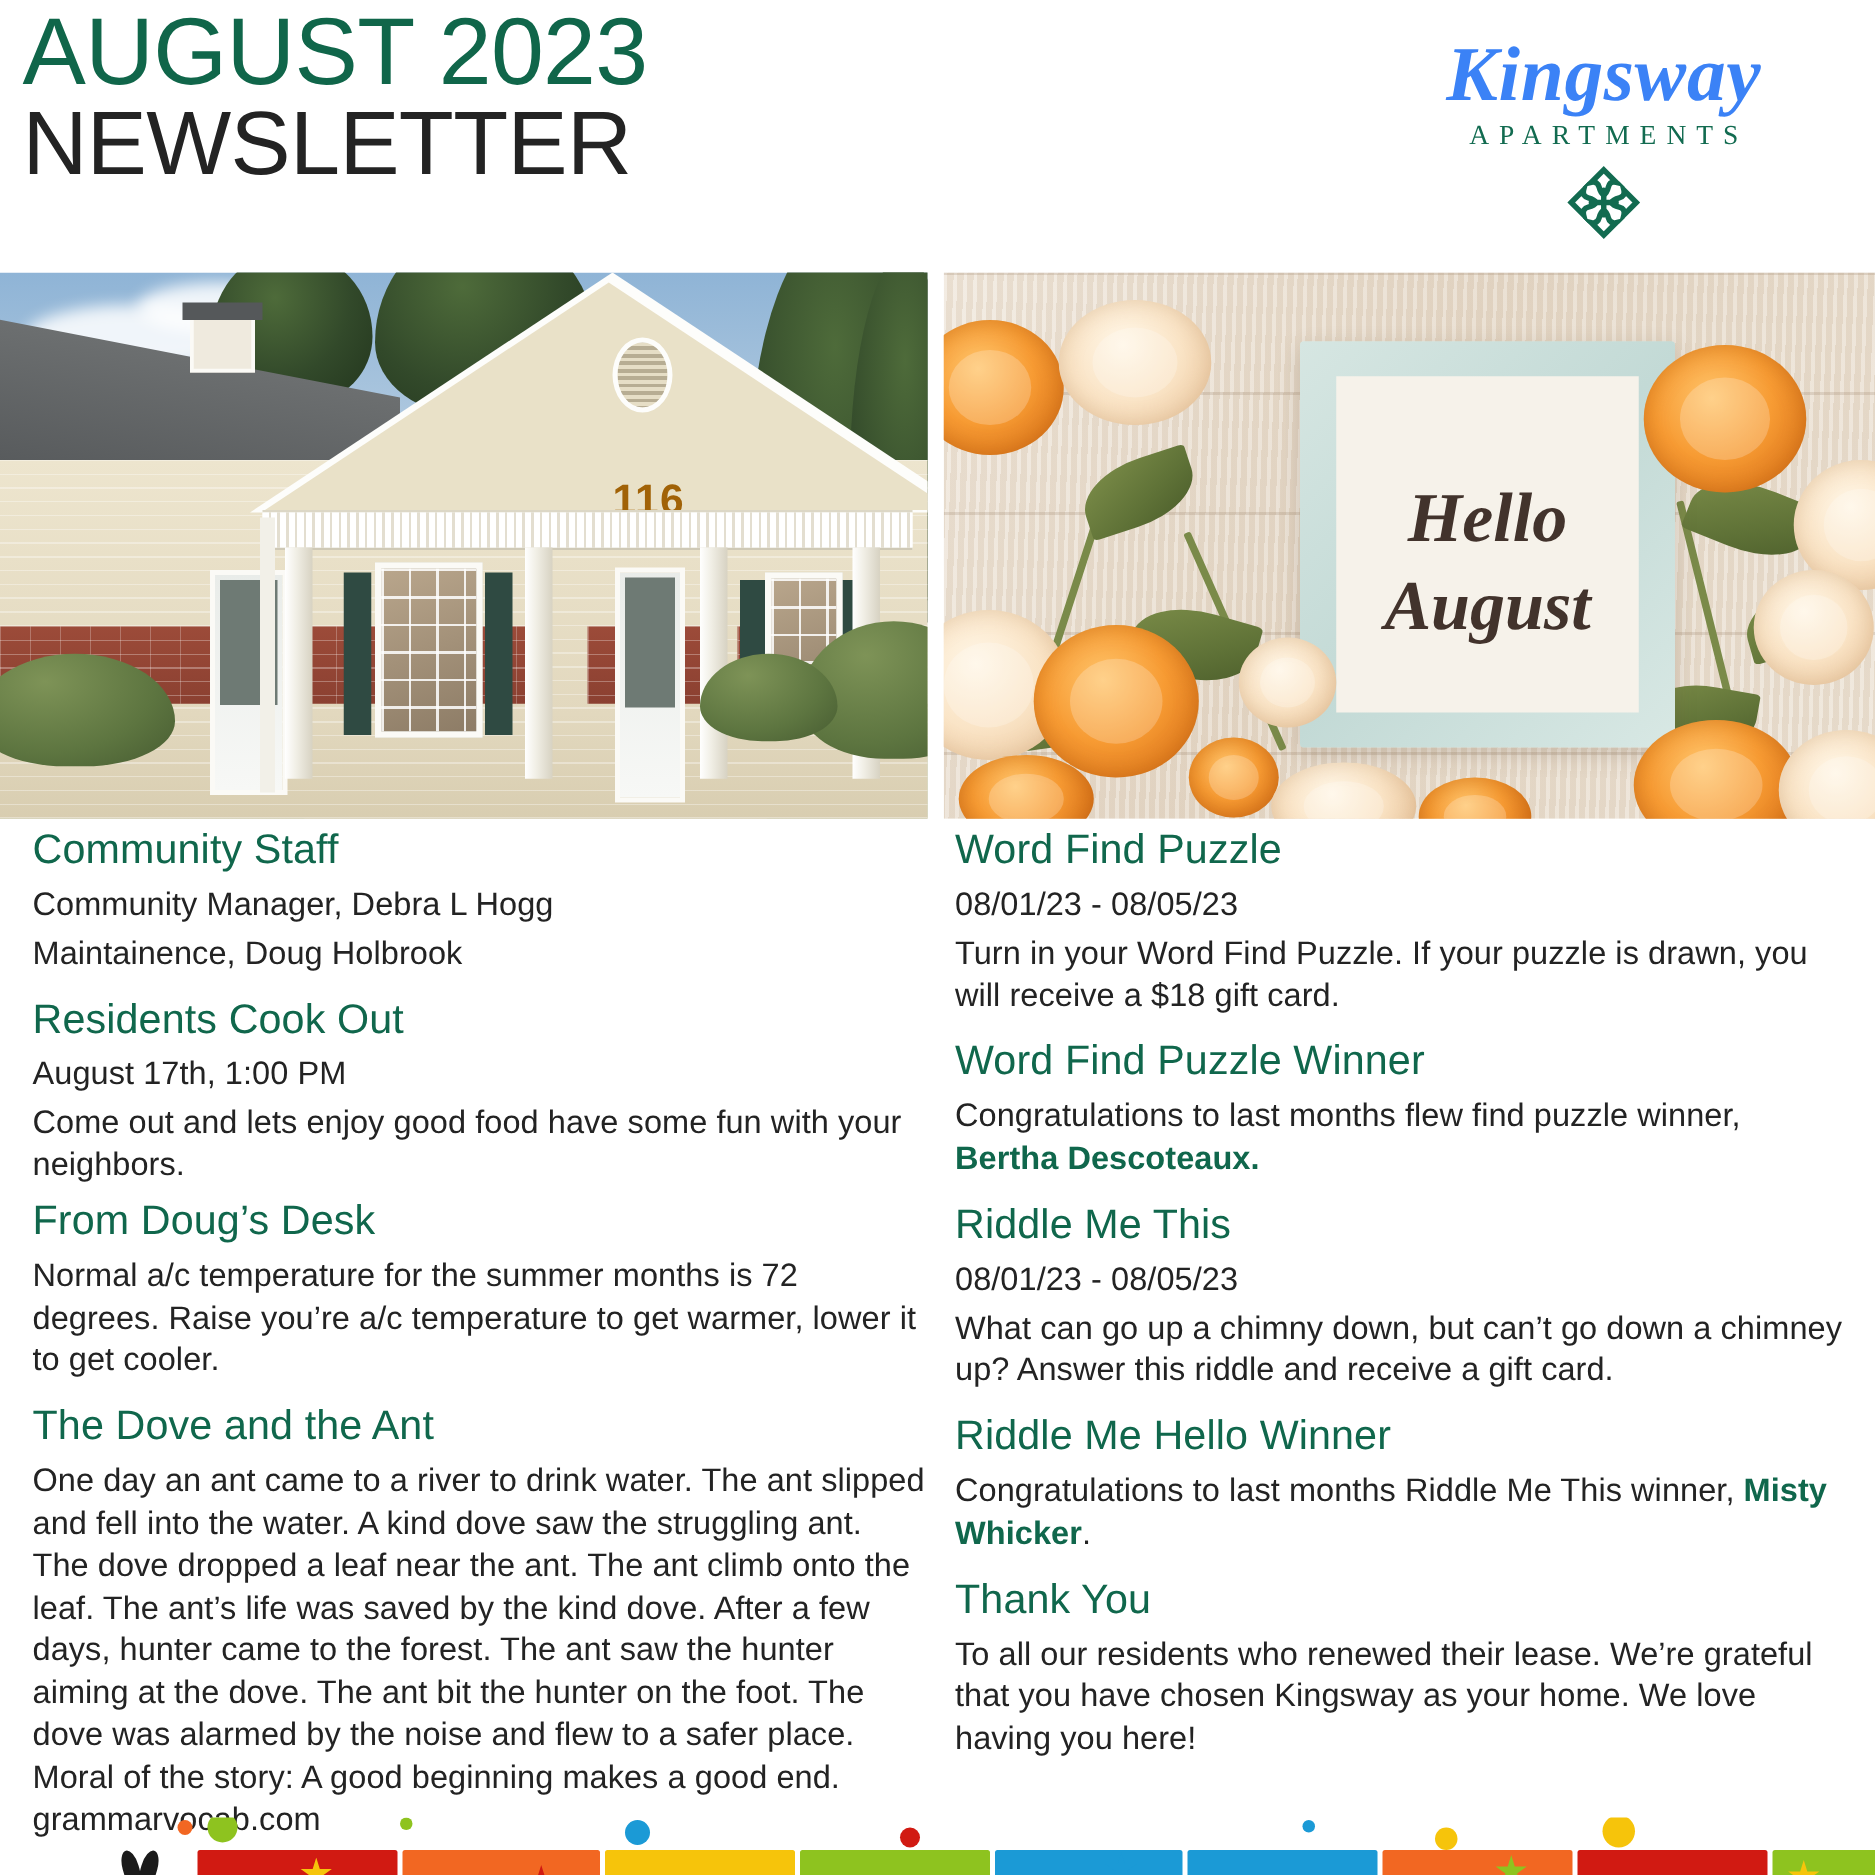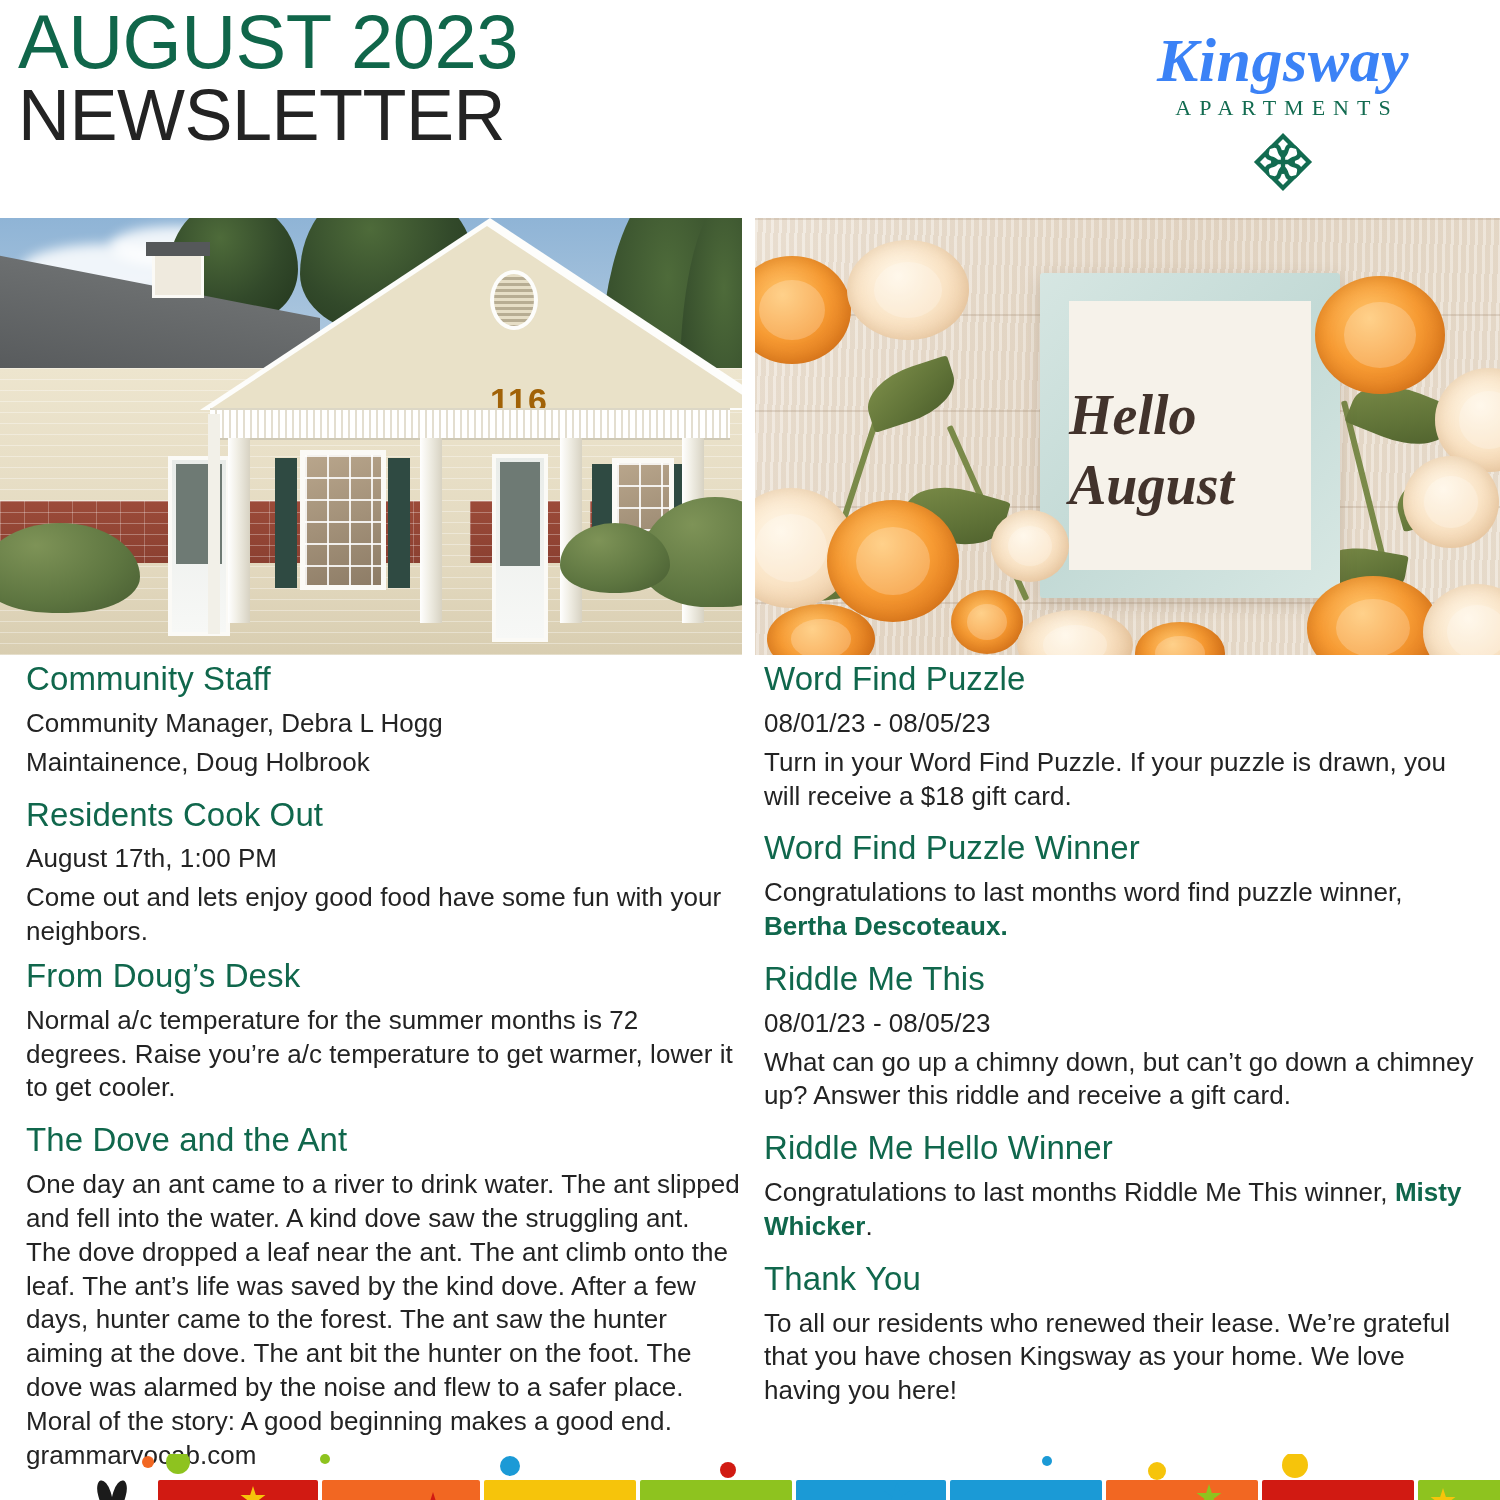--- a/index.html
+++ b/index.html
@@ -258,21 +258,21 @@
     box-shadow: 0 6px 18px rgba(90,70,50,0.20);
   }
   .hp-mat {
     position: absolute;
     left: 29px; top: 28px; right: 29px; bottom: 28px;
     background: #f6f2ea;
   }
   .hp-hello, .hp-aug {
     position: absolute;
     left: 0; width: 100%;
-    text-align: left;
+    text-align: center;
     font-family: "Liberation Serif", serif;
     font-style: italic;
     font-weight: 700;
     color: #42332c;
   }
   .hp-hello { top: 82px;  font-size: 56px; }
   .hp-aug   { top: 152px; font-size: 56px; }
 
   .rose {
     position: absolute;
@@ -540,21 +540,21 @@
       <div class="sec-body">One day an ant came to a river to drink water.  The ant slipped and fell into the water.  A kind dove saw the struggling ant.  The dove dropped a leaf near the ant. The ant climb onto the leaf.  The ant’s life was saved by the kind dove.  After a few days, hunter came to the forest.  The ant saw the hunter aiming at the dove.  The ant bit the hunter on the foot. The dove was alarmed by the noise and flew to a safer place.  Moral of the story: A good beginning makes a good end.  grammarvocab.com</div>
     </div>
 
     <div class="col col-right">
 
       <div class="sec-title first">Word Find Puzzle</div>
       <div class="sec-body">08/01/23 - 08/05/23</div>
       <div class="sec-body tight">Turn in your Word Find Puzzle.  If your puzzle is drawn, you will receive a $18 gift card.</div>
 
       <div class="sec-title">Word Find Puzzle Winner</div>
-      <div class="sec-body"><span>Congratulations to last months word find puzzle winner, </span><span class="hl">Bertha Descoteaux.</span><span></span></div>
+      <div class="sec-body"><span>Congratulations to last months flew find puzzle winner, </span><span class="hl">Bertha Descoteaux.</span><span></span></div>
 
       <div class="sec-title">Riddle Me This</div>
       <div class="sec-body">08/01/23 - 08/05/23</div>
       <div class="sec-body tight">What can go up a chimny down, but can’t go down a chimney up? Answer this riddle and receive a gift card.</div>
 
       <div class="sec-title">Riddle Me Hello Winner</div>
       <div class="sec-body"><span>Congratulations to last months Riddle Me This winner, </span><span class="hl">Misty Whicker</span><span>.</span></div>
 
       <div class="sec-title">Thank You</div>
       <div class="sec-body">To all our residents who renewed their lease.  We’re grateful that you have chosen Kingsway as your home.  We love having you here!</div>

